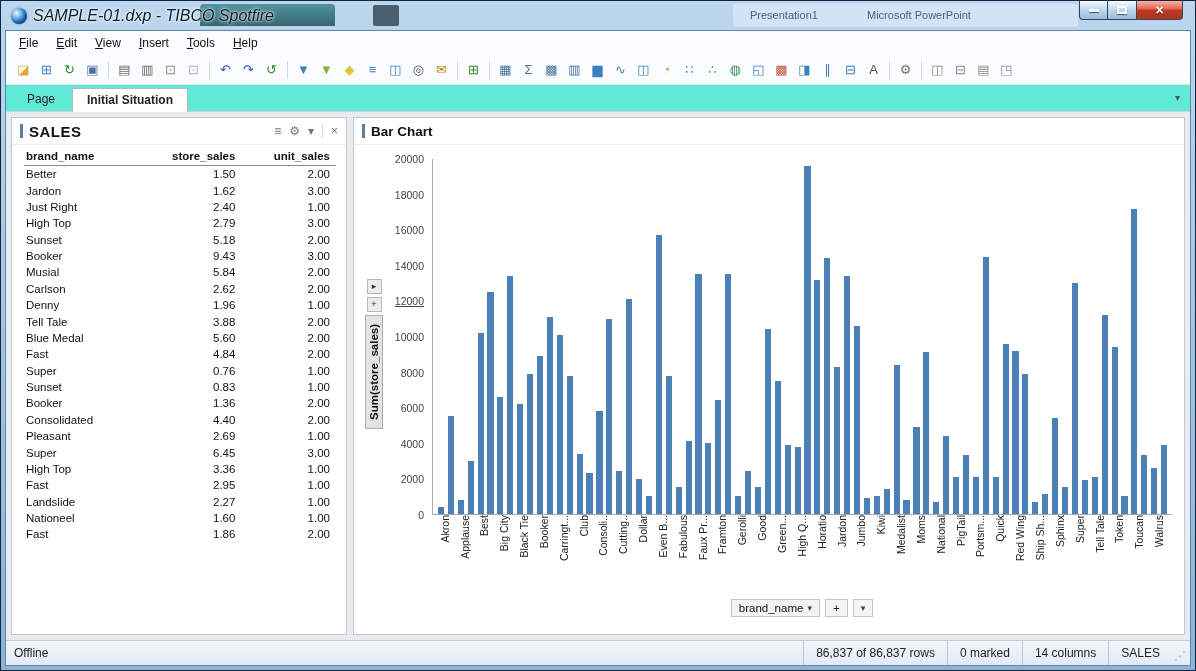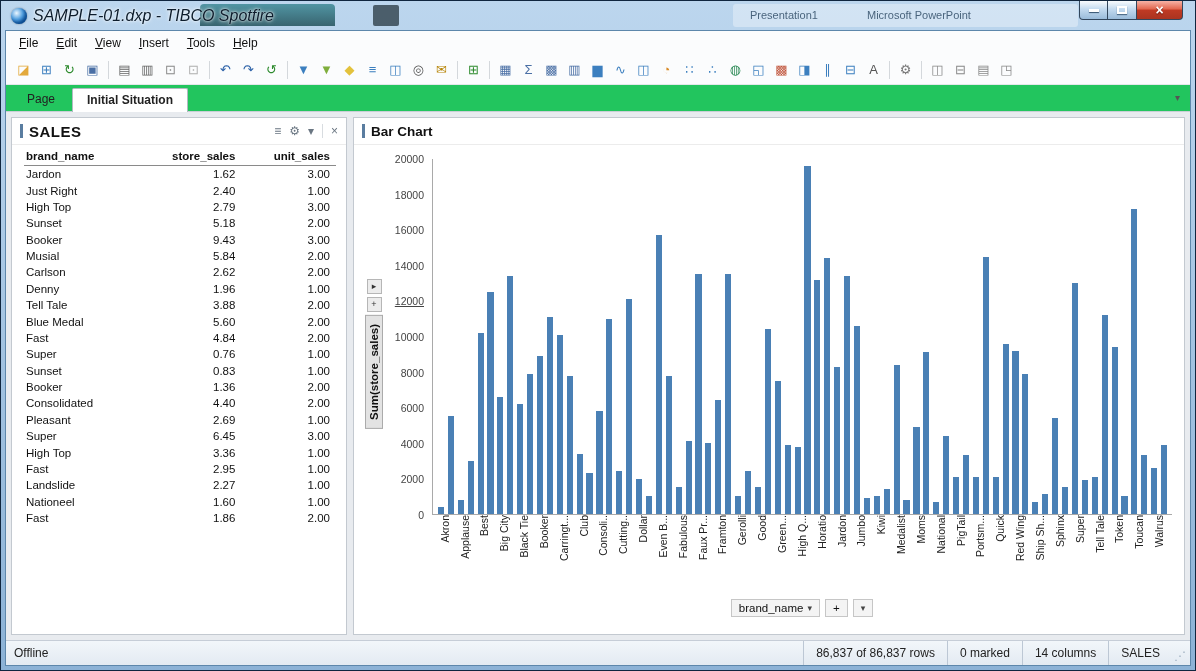--- a/index.html
+++ b/index.html
@@ -43,21 +43,21 @@
   .menubar { height:24px; display:flex; align-items:center; padding-left:4px; background:#fbfcfd;
     font-size:12px; color:#111; }
   .menu-item { padding:4px 9px; cursor:default; }
 
   .toolbar { height:30px; display:flex; align-items:center; padding:0 6px; background:#fbfcfd;
     border-bottom:1px solid #e4e7ea; }
   .tool-btn { width:21px; height:21px; margin:0 1px; display:flex; align-items:center; justify-content:center;
     font-size:13px; border-radius:2px; }
   .tool-sep { width:1px; height:18px; background:#d4d8dc; margin:0 4px; }
 
-  .tabstrip { height:27px; background:#22c55e; display:flex; align-items:flex-end; padding:3px 20px 0 6px;
+  .tabstrip { height:27px; background:#5eead4; display:flex; align-items:flex-end; padding:3px 20px 0 6px;
     border-bottom:1px solid #c9cfd6; position:relative; }
   .tab { font-size:12px; color:#222; padding:4px 14px 5px 14px; margin-right:2px; border:1px solid transparent;
     border-bottom:none; }
   .tab.active { background:#fff; border-color:#b2bac2; border-radius:2px 2px 0 0; font-weight:bold;
     position:relative; top:1px; }
   .tab-chevron { position:absolute; right:10px; top:7px; font-size:10px; color:#555; }
 
   
   .main { flex:1; min-height:0; display:flex; background:#e8ebef; padding:5px; gap:6px; }
   .panel { background:#fff; border:1px solid #c3c9d0; display:flex; flex-direction:column; min-height:0; }
@@ -223,20 +223,25 @@
           <table class="sales">
             <thead>
                 <tr>
                   <th>brand_name</th>
                   <th class="num">store_sales</th>
                   <th class="num">unit_sales</th>
                 </tr>
               </thead>
             <tbody>
                 <tr>
+                  <td>Better</td>
+                  <td class="num">1.50</td>
+                  <td class="num">2.00</td>
+                </tr>
+                <tr>
                   <td>Jardon</td>
                   <td class="num">1.62</td>
                   <td class="num">3.00</td>
                 </tr>
                 <tr>
                   <td>Just Right</td>
                   <td class="num">2.40</td>
                   <td class="num">1.00</td>
                 </tr>
                 <tr>

